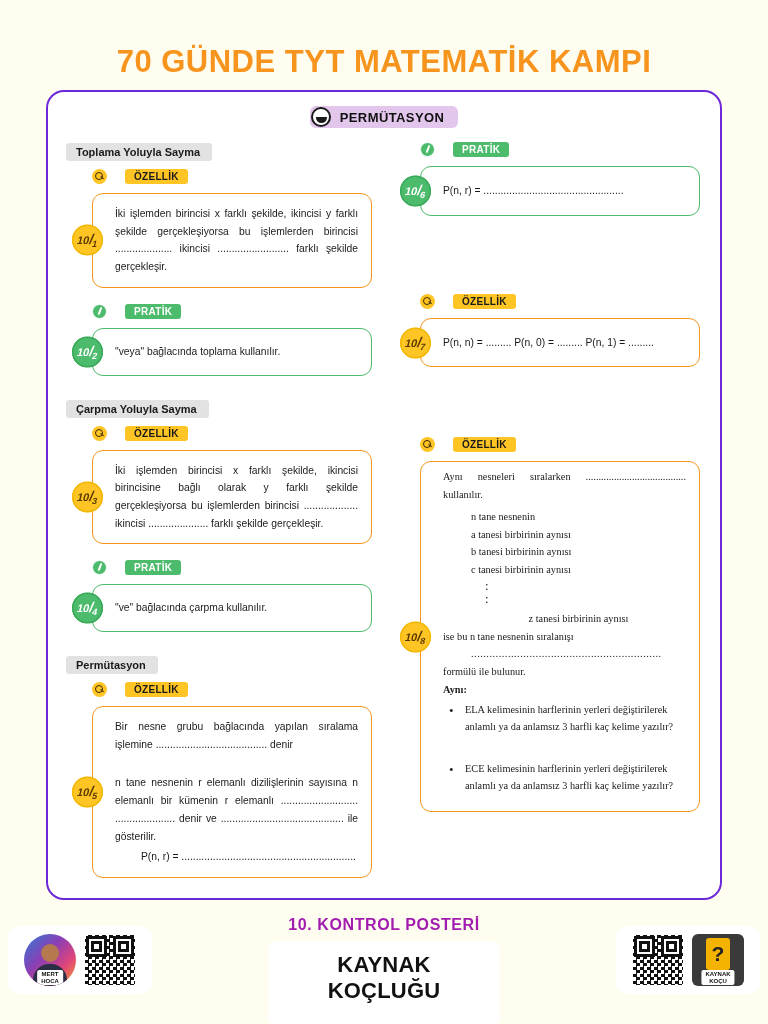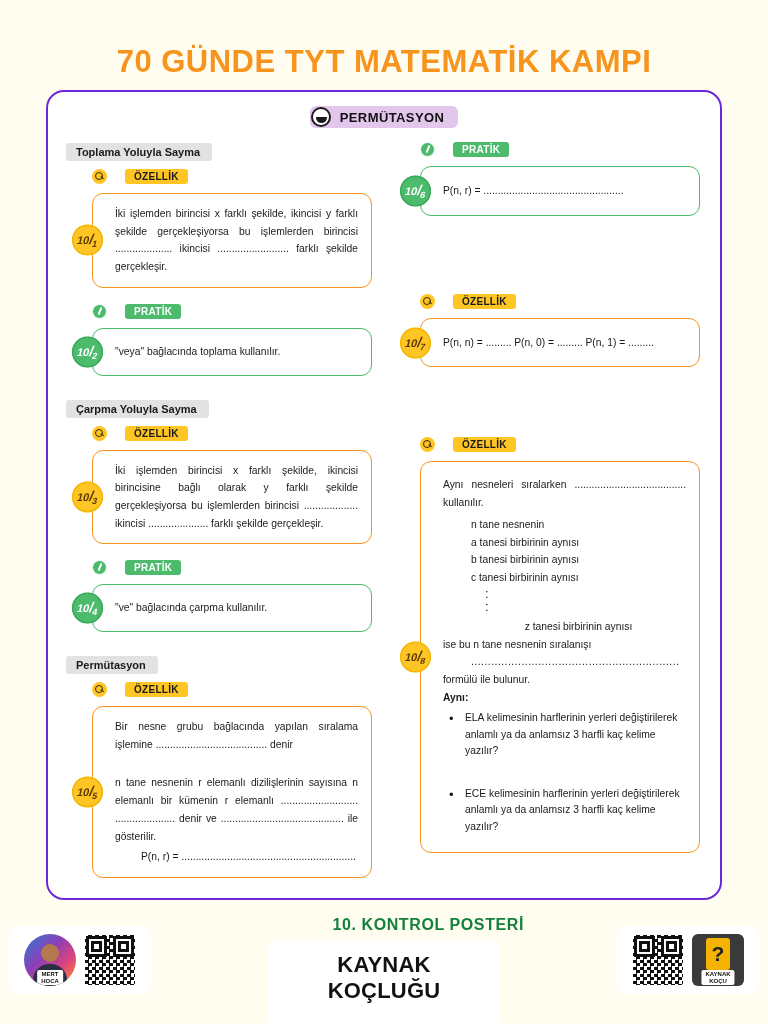--- a/index.html
+++ b/index.html
@@ -219,21 +219,21 @@
     line-height: 1.6;
   }
   ul.examples li::before {
     content: "\2022";
     position: absolute;
     left: 6px; top: -1px;
     font-size: 13px;
   }
   ul.examples li:last-child { margin-bottom: 4px; }
 
-  .big-card { padding-top: 14px; padding-bottom: 13px; }
+  .big-card { padding-top: 6px; padding-bottom: 13px; font-family: Liberation Serif, serif; }
 
   
   .footer {
     position: absolute;
     left: 0; top: 908px;
     width: 768px; height: 116px;
   }
   .logo-box {
     position: absolute;
     background: #ffffff;
@@ -328,26 +328,25 @@
   .qr::after  { right: 1px; top: 1px; }
 
   .footer-center {
     position: absolute;
     left: 50%; top: 8px;
     transform: translateX(-50%);
     text-align: center;
     width: 280px;
   }
   .footer-title {
-    color: #15803d;
+    color: #a21caf;
     font-size: 16px;
     font-weight: bold;
     letter-spacing: 0.6px;
     margin-bottom: 7px;
-    text-align: right;
   }
   .brand-box {
     background: #ffffff;
     border-radius: 10px;
     padding: 11px 10px 22px 10px;
     width: 232px;
     margin: 0 auto;
   }
   .brand-text {
     font-size: 22px;

